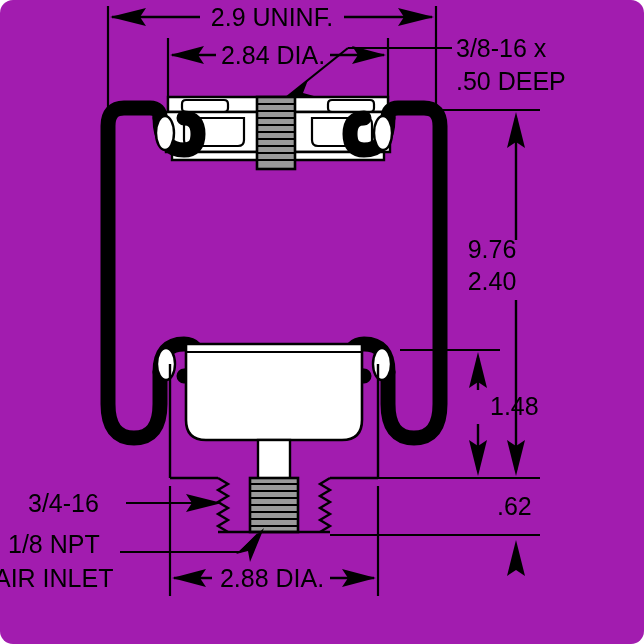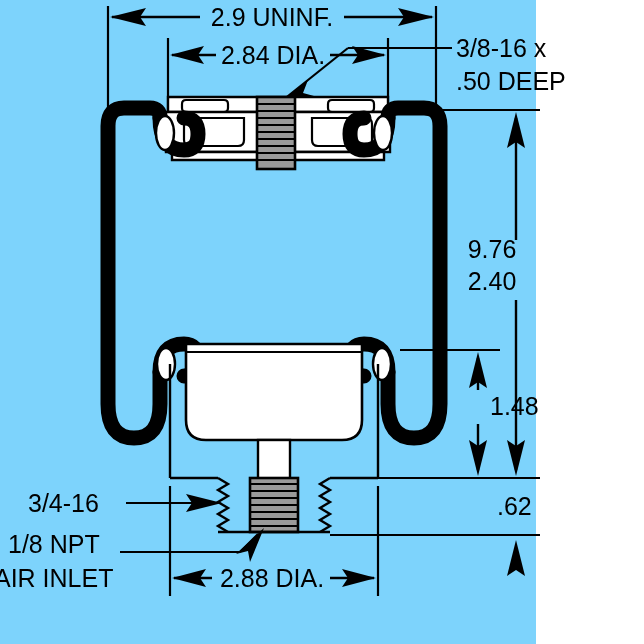--- a/index.html
+++ b/index.html
@@ -1,18 +1,18 @@
 <!DOCTYPE html>
 <html><head>
 <meta charset="utf-8">
 <style>
   html,body{margin:0;padding:0;background:#fff;}
   body{width:644px;height:644px;overflow:hidden;
        font-family:"Liberation Sans",sans-serif;}
-  #stage{position:relative;width:536px;height:644px;background:#7dd3fc;}
+  #stage{position:relative;width:644px;height:644px;background:#a21caf;border-radius:13px;}
   svg#dwg{position:absolute;left:0;top:0;width:644px;height:644px;}
   .dimtext{font-family:"Liberation Sans",sans-serif;font-size:25px;fill:#000;}
   .dimtext-l{font-family:"Liberation Sans",sans-serif;font-size:25px;fill:#000;}
 </style>
 </head>
 <body>
 
 <div id="stage">
 <svg id="dwg" viewBox="0 0 644 644">
 

